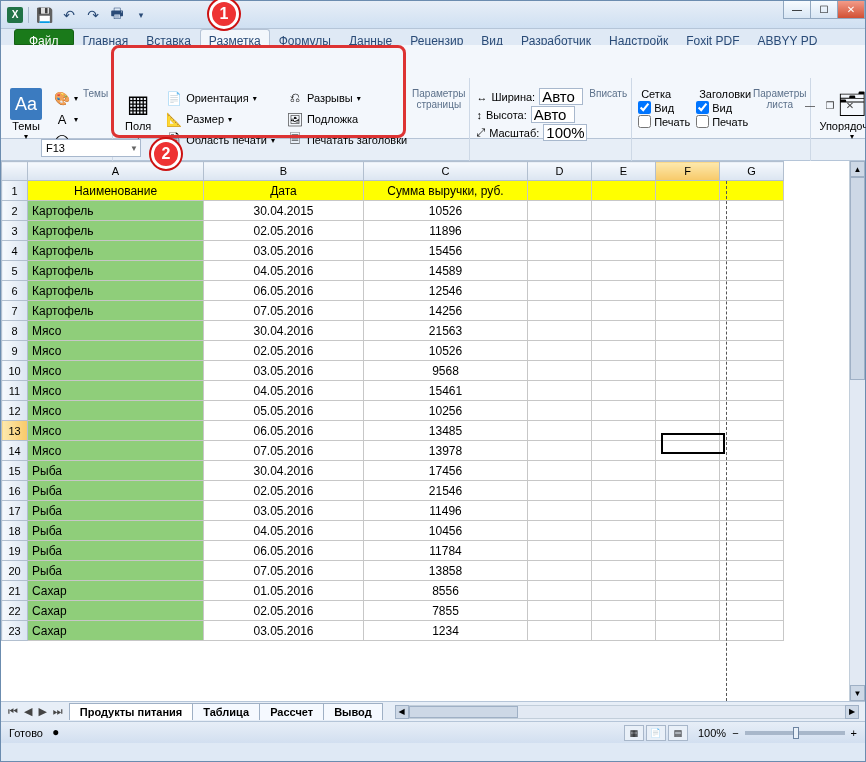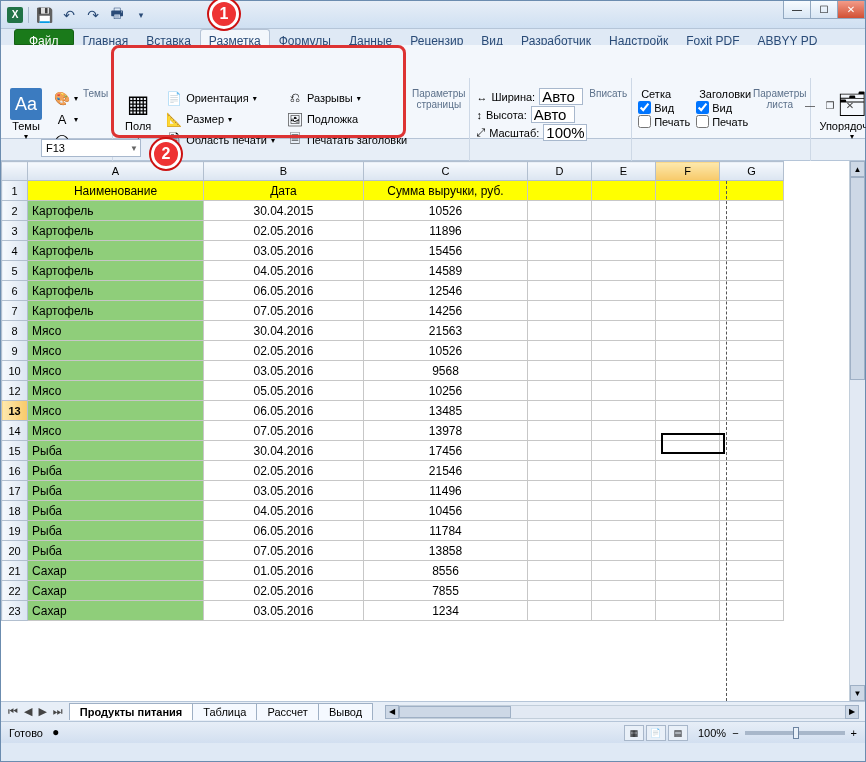--- a/index.html
+++ b/index.html
@@ -207,21 +207,21 @@
   td.cell {
     border:1px solid #c7c7c7;
     height:20px;
     padding:0 4px;
     font-size:12px;
   }
   .hdr-row td.cell { background:#ffff00; text-align:center; font-weight:normal;}
   .col-a { background:#8fce7a; }
   .col-b { text-align:center; }
   .col-c { text-align:center; }
-  .row-sel .rowhdr { background:linear-gradient(90deg,#fde9ae,#f7c968);font-weight:bold; }
+  .row-sel .rowhdr { background:linear-gradient(90deg,#fde9ae,#f7c968); }
   .row-sel .col-a { background:#8fce7a;}
   .active-cell {
     position:absolute;
     border:2px solid #000;
     width:64px; height:21px;
     left:660px; top:272px;
     pointer-events:none;
   }
   .page-break {
     position:absolute;
@@ -235,20 +235,21 @@
     border-top:1px solid #b5c5d8;
     display:flex; align-items:center;
     font-size:11px;
   }
   .nav-btns { display:flex; gap:0; padding:0 4px;}
   .nav-btns span { padding:0 3px; color:#444; cursor:pointer;}
   .sheettab {
     padding:2px 10px; border:1px solid #9fb0c5; border-bottom:none;
     background:#f5f9ff; margin-left:-1px;
     cursor:pointer;
+    font-weight:bold;
   }
   .sheettab.active { background:#fff; font-weight:bold;}
   .hscroll {
     flex:1; height:14px; margin:0 6px 0 12px;
     display:flex; align-items:center;
   }
   .hscroll .arrow { width:14px; height:14px; background:#cdd8e6; border:1px solid #9fb0c5; display:flex; align-items:center; justify-content:center; font-size:8px;}
   .hscroll .track { flex:1; height:14px; background:#e2e9f3; border:1px solid #c2ceda; border-left:none; border-right:none; position:relative;}
   .hscroll .thumb { position:absolute; left:0; width:25%; top:0; bottom:0; background:#cdd8e6; border:1px solid #9fb0c5;}
   .status {
@@ -582,20 +583,30 @@
             <td class="rowhdr">10</td>
             <td class="cell col-a w-a">Мясо</td>
             <td class="cell col-b w-b">03.05.2016</td>
             <td class="cell col-c w-c">9568</td>
             <td class="cell w-n"></td>
             <td class="cell w-n"></td>
             <td class="cell w-n"></td>
             <td class="cell w-n"></td>
           </tr>
           <tr class="">
+            <td class="rowhdr">11</td>
+            <td class="cell col-a w-a">Мясо</td>
+            <td class="cell col-b w-b">04.05.2016</td>
+            <td class="cell col-c w-c">15461</td>
+            <td class="cell w-n"></td>
+            <td class="cell w-n"></td>
+            <td class="cell w-n"></td>
+            <td class="cell w-n"></td>
+          </tr>
+          <tr class="">
             <td class="rowhdr">12</td>
             <td class="cell col-a w-a">Мясо</td>
             <td class="cell col-b w-b">05.05.2016</td>
             <td class="cell col-c w-c">10256</td>
             <td class="cell w-n"></td>
             <td class="cell w-n"></td>
             <td class="cell w-n"></td>
             <td class="cell w-n"></td>
           </tr>
           <tr class=" row-sel">

